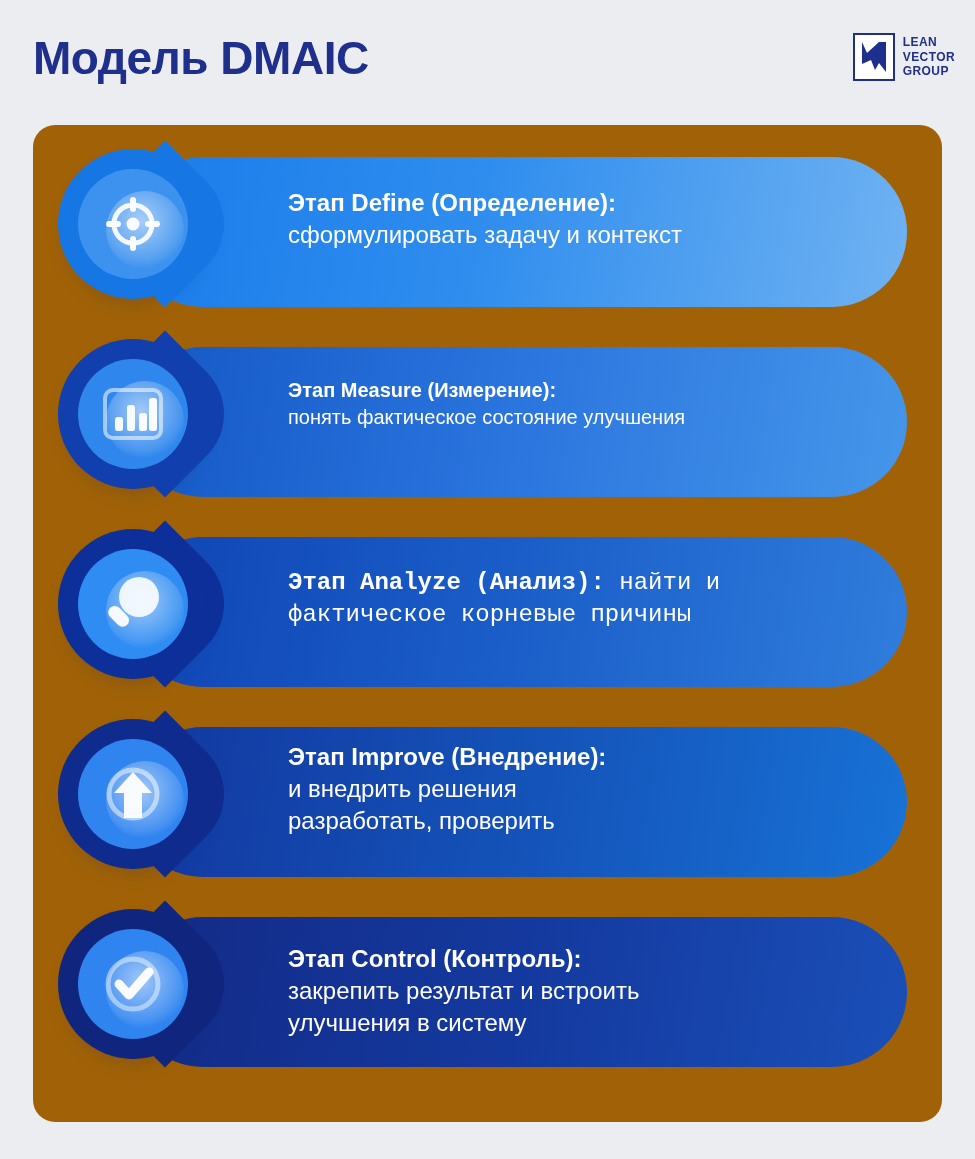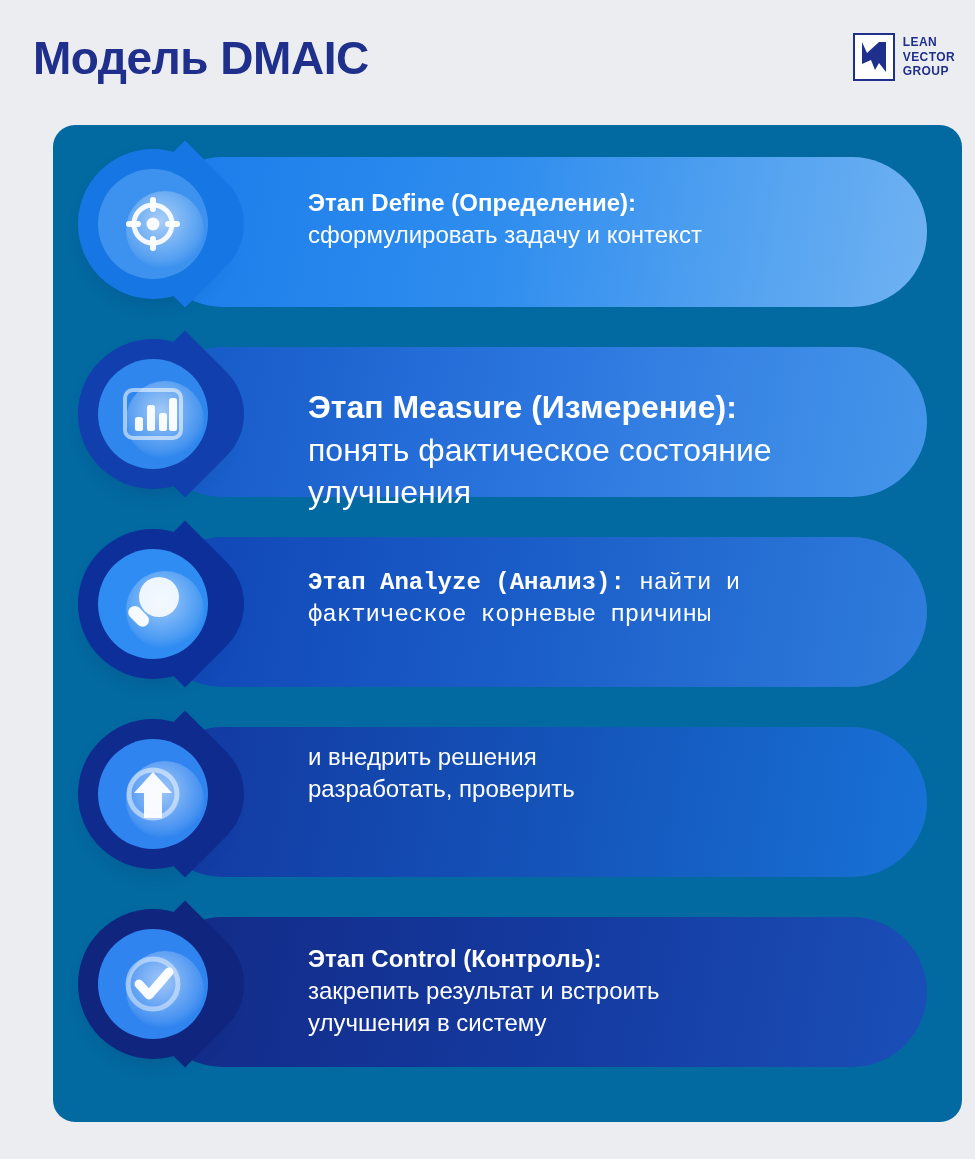--- a/index.html
+++ b/index.html
@@ -34,21 +34,21 @@
   .logo-text{
     font-size:12px; font-weight:bold; color:#1f2f8c;
     line-height:1.22; letter-spacing:0.4px;
   }
   .logo-text div{ white-space:nowrap; }
 
   
   .panel{
     position:absolute; left:33px; top:125px;
     width:909px; height:997px;
-    background:#0369a1; border-radius:22px;margin-left:20px;
+    background:#a16207; border-radius:22px;
   }
 
   
   .rows{
     position:absolute; left:0; top:0; width:909px; height:997px;
   }
   .row{
     position:absolute; left:0;
     width:909px; height:165px;
   }
@@ -125,21 +125,21 @@
 
   
   .text{
     position:absolute; left:255px;
     width:620px;
     color:#ffffff;
   }
   .text .line{ display:block; }
   .t-bold{ font-weight:bold; }
   .row.r0 .text{ top:38px; font-size:24px; line-height:1.33; }
-  .row.r1 .text{ top:47px; font-size:32px; line-height:1.33; }
+  .row.r1 .text{ top:38px; font-size:20px; line-height:1.33; }
   .row.r2 .text{ top:38px; font-size:24px; line-height:1.33; }
   .row.r3 .text{ top:22px; font-size:24px; line-height:1.33; }
   .row.r4 .text{ top:34px; font-size:24px; line-height:1.33; }
 </style>
 </head>
 <body>
 
 <div class="page">
 
   <div class="header">
@@ -247,20 +247,21 @@
             <div class="icon-wrap">
               <svg width="62" height="62" viewBox="0 0 62 62" aria-hidden="true">
                 <circle cx="31" cy="31" r="24" fill="none" stroke="rgba(255,255,255,.5)" stroke-width="5"></circle>
                 <path d="M31 9 L50 30 L40 30 L40 55 L22 55 L22 30 L12 30 Z" fill="rgba(255,255,255,.95)"></path>
               </svg>
             </div>
             <div class="glow"></div>
           </div>
         </div>
         <div class="text">
+          <span class="line t-bold">Этап Improve (Внедрение):</span>
           <span class="line">и внедрить решения</span>
           <span class="line">разработать, проверить</span>
         </div>
       </div>
 
       <div class="row r4">
         <div class="pill"></div>
         <div class="badge-shadow"></div>
         <div class="badge">
           <div class="tail"></div>

